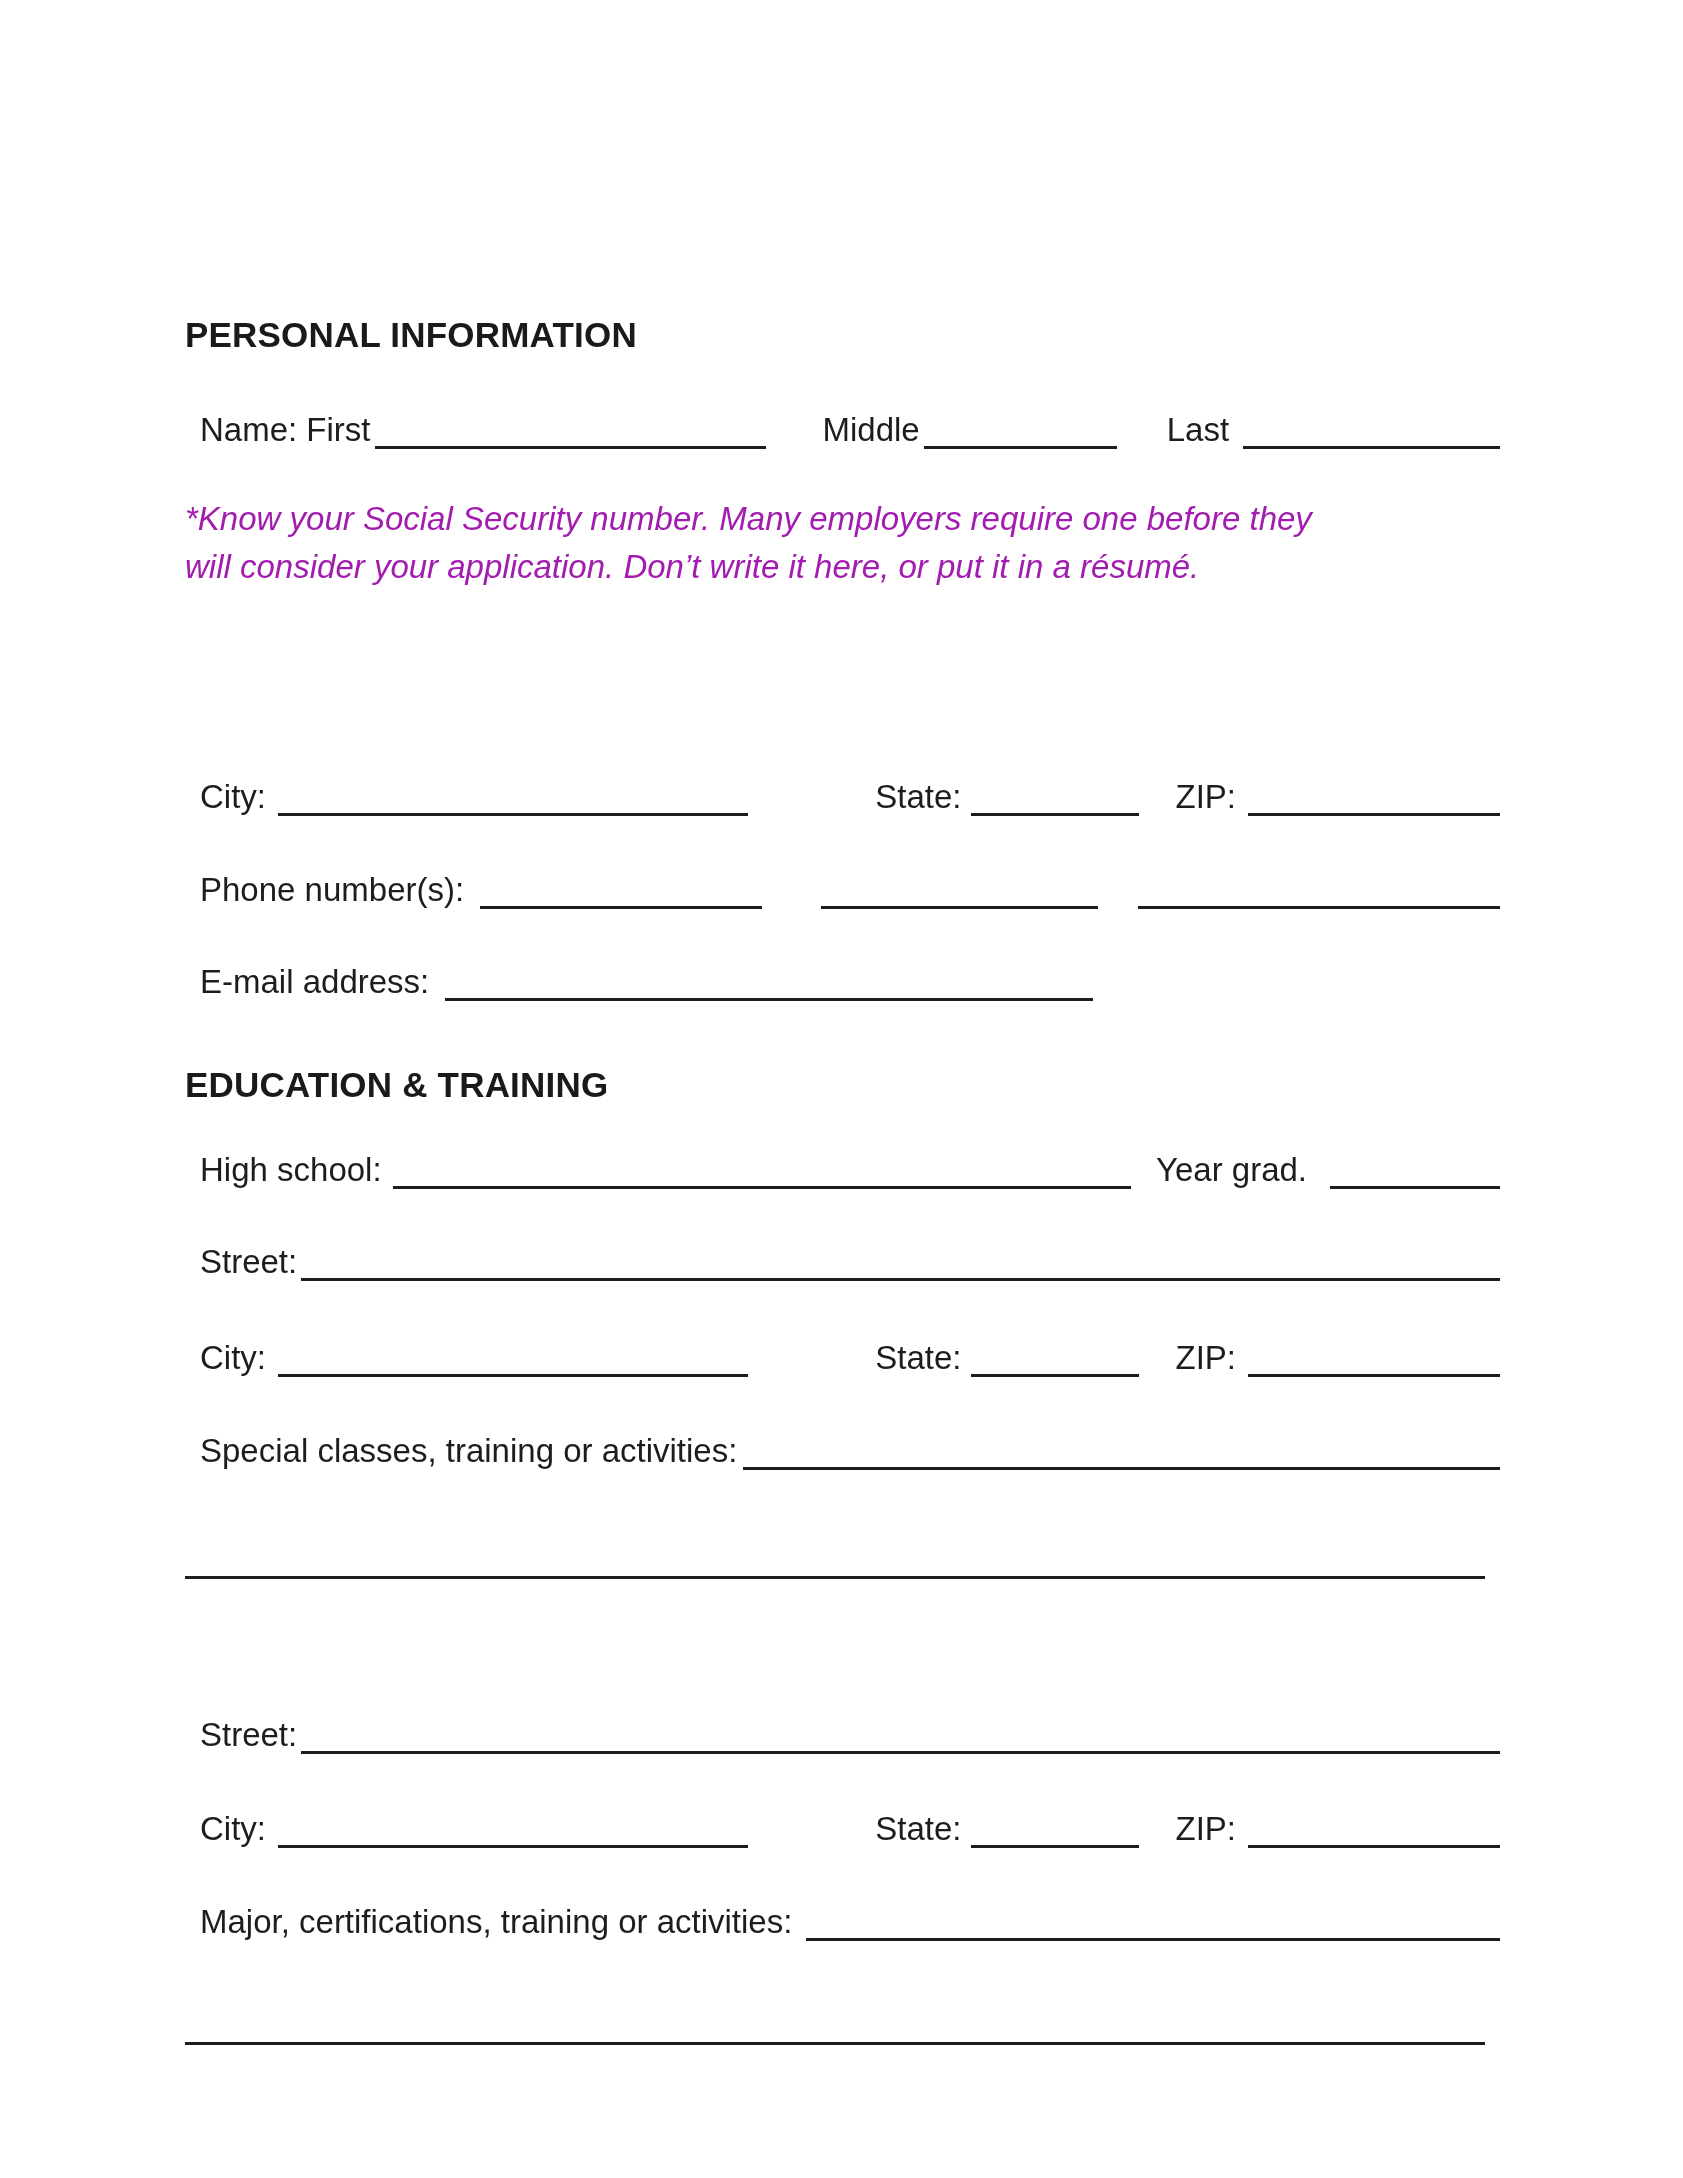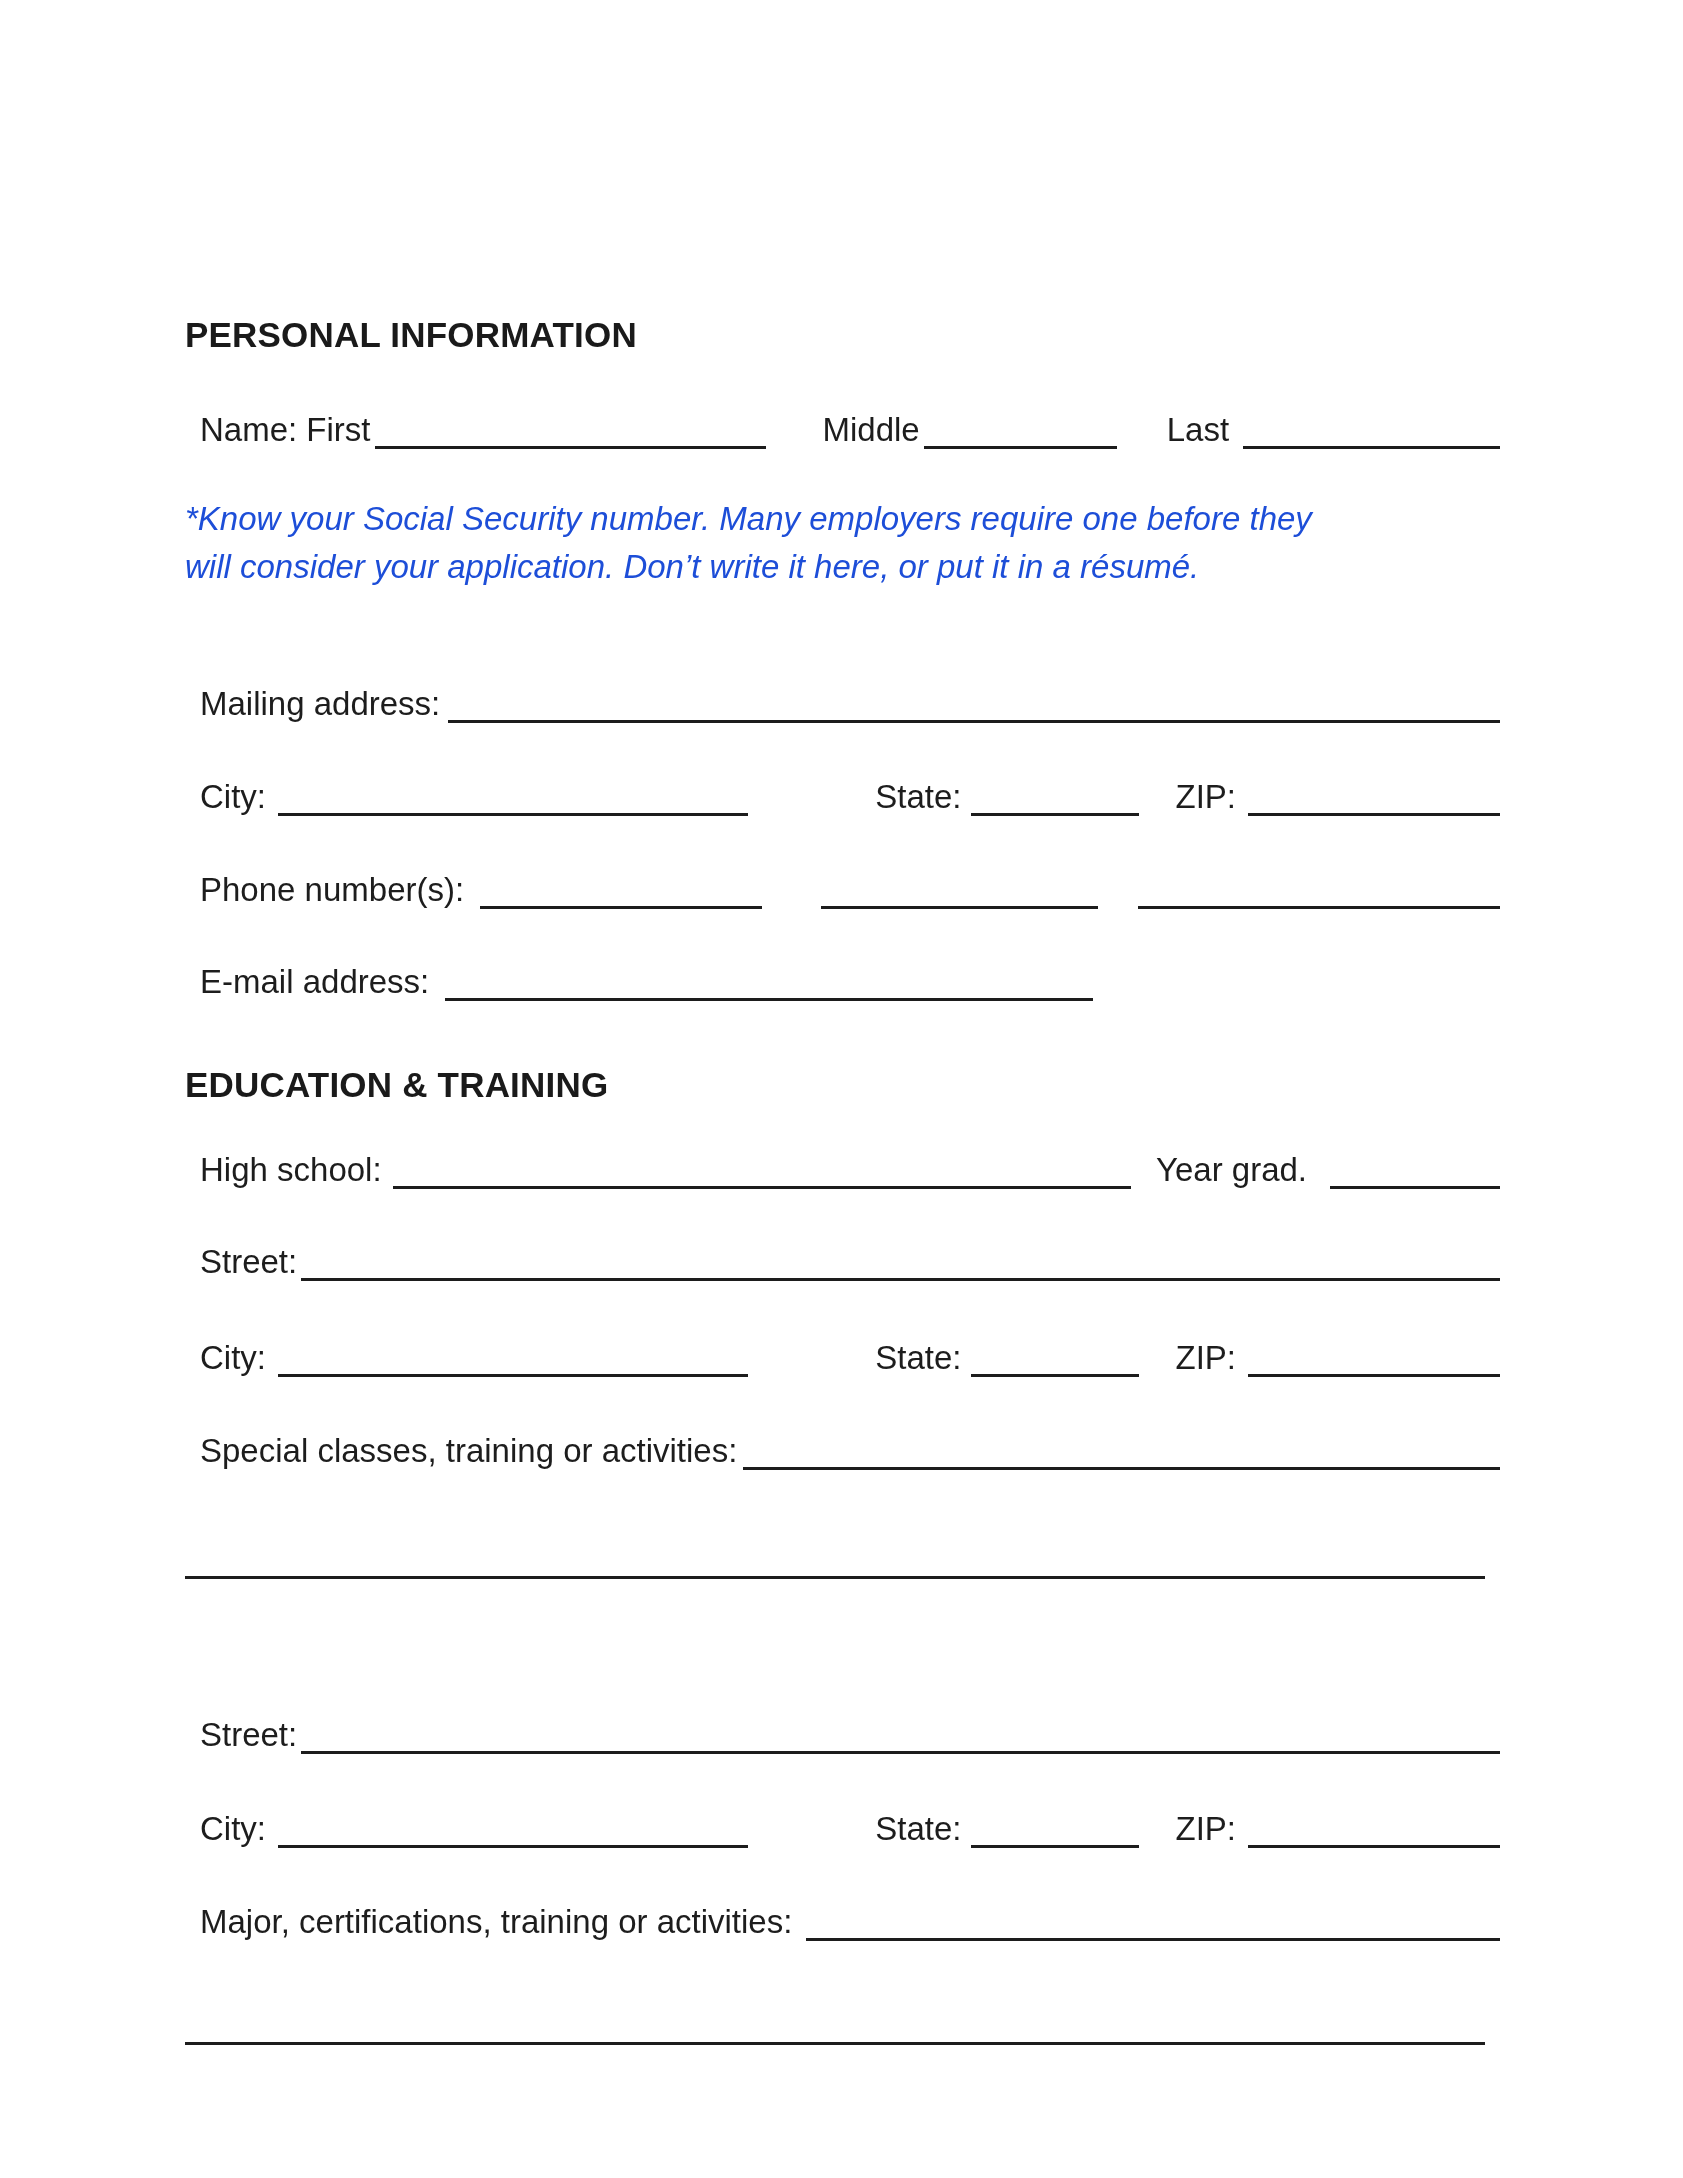--- a/index.html
+++ b/index.html
@@ -37,21 +37,21 @@
     letter-spacing: 0.2px;
     color: #1a1a1a;
   }
   .note {
     position: absolute;
     left: 185px;
     width: 1317px;
     font-size: 33px;
     font-style: italic;
     line-height: 48px;
-    color: #1d4ed8;
+    color: #a21caf;
   }
   .hr {
     position: absolute;
     left: 185px;
     width: 1300px;
     border-bottom: 3px solid #1d1d1d;
     height: 0;
   }
   
   .ml4  { margin-left: 4px; }
@@ -91,24 +91,20 @@
     <span class="line w195 ml4"></span>
     <span class="lbl ml50">Last</span>
     <span class="line fill ml14"></span>
   </div>
 
   <div class="note" style="top:495px;">
     <div>*Know your Social Security number. Many employers require one before they</div>
     <div>will consider your application. Don’t write it here, or put it in a résumé.</div>
   </div>
 
-  <div class="row" style="top:685px;">
-    <span class="lbl">Mailing address:</span>
-    <span class="line fill ml8"></span>
-  </div>
 
   <div class="row" style="top:778px;">
     <span class="lbl">City:</span>
     <span class="line fill ml12"></span>
     <span class="lbl ml128">State:</span>
     <span class="line w170 ml10"></span>
     <span class="lbl ml36">ZIP:</span>
     <span class="line w255 ml12"></span>
   </div>
 

